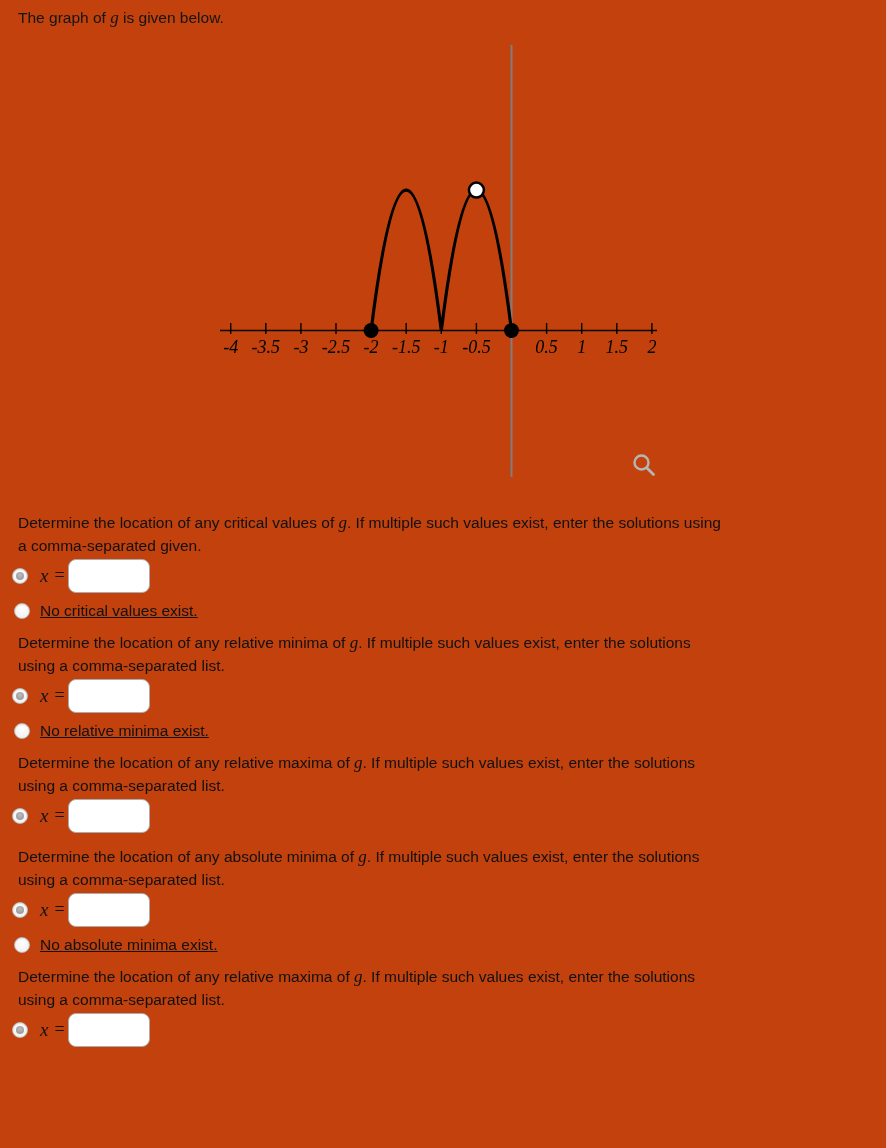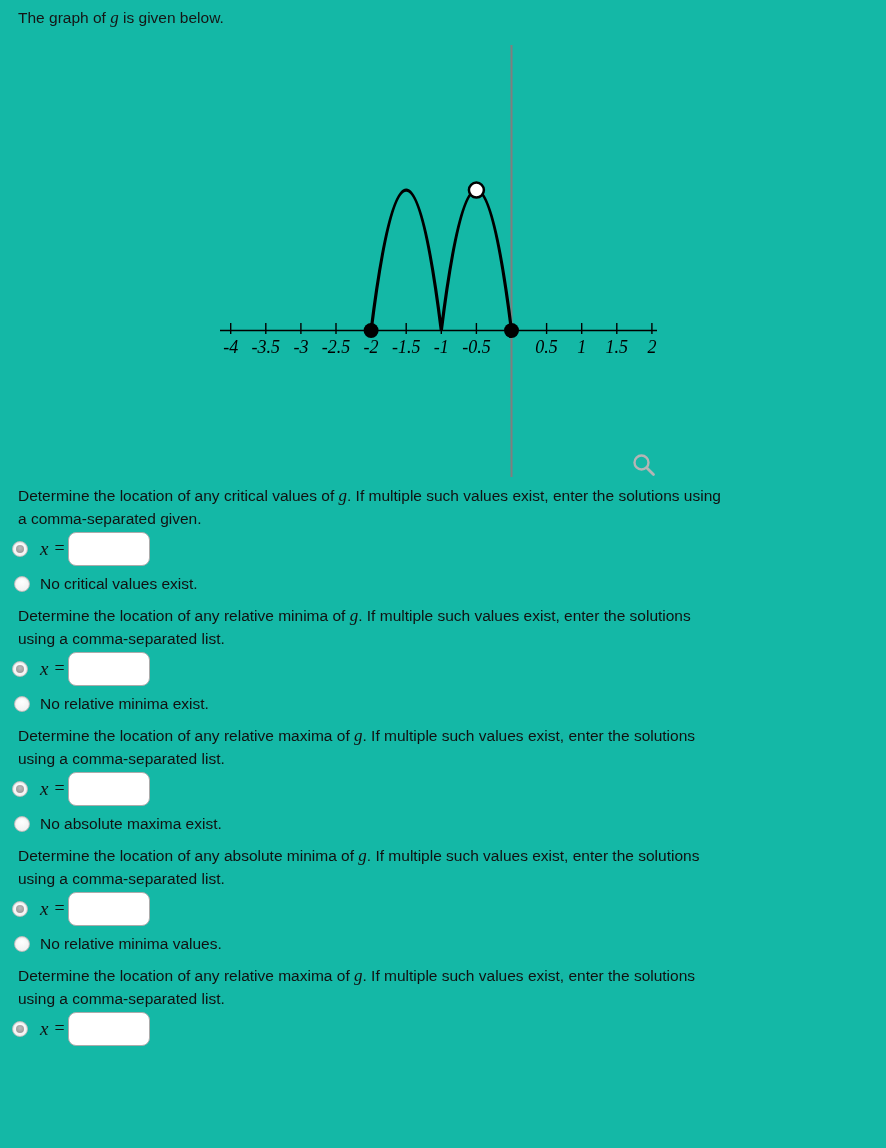--- a/index.html
+++ b/index.html
@@ -1,30 +1,30 @@
 <!DOCTYPE html>
 <html><head>
 <meta charset="utf-8">
 <style>
   html,body { margin:0; padding:0; background:#ffffff; }
   .page {
-    position:relative; width:886px; height:1148px; background:#14b8a6;
+    position:relative; width:886px; height:1148px; background:#c2410c;
     font-family:"Liberation Sans", sans-serif; color:#111;
     overflow:hidden;
   }
   .title { position:absolute; left:18px; top:8px; margin:0; font-size:15.5px; color:#151515; }
   .math-g { font-family:"Liberation Serif", serif; font-style:italic; font-size:17px; }
   #graph-svg { position:absolute; left:0; top:0; }
   .magnifier { position:absolute; left:631px; top:452px; width:28px; height:28px; cursor:pointer; }
 
-  .questions { position:absolute; left:18px; top:484px; width:856px; }
+  .questions { position:absolute; left:18px; top:511px; width:856px; }
   .question { margin:0 0 11px 0; }
   .prompt { margin:0; font-size:15.5px; line-height:23px; color:#111; }
   .answer-row { display:flex; align-items:center; height:37px; margin:0 0 7px -6px; }
-  .no-row { display:flex; align-items:center; height:19px; margin-left:-4px; }
+  .no-row { display:flex; align-items:center; height:19px; margin-left:-4px;text-decoration:underline; }
   .radio {
     width:14px; height:14px; border-radius:50%; flex:none;
     border:1px solid #bdbdbd; display:inline-block; position:relative;
     background:radial-gradient(circle at 50% 35%, #ffffff 0%, #ededed 100%);
     box-shadow: inset 0 1px 1px rgba(0,0,0,0.08);
   }
   .radio.selected::after {
     content:""; position:absolute; left:3px; top:3px; right:3px; bottom:3px;
     border-radius:50%;
     background:radial-gradient(circle at 50% 38%, #bcbcbc 0%, #8f8f8f 100%);
@@ -115,37 +115,33 @@
     </div>
 
     <div class="question">
       <p class="prompt"><span>Determine the location of any relative maxima of </span><em class="math-g">g</em><span>. If multiple such values exist, enter the solutions</span><br><span>using a comma-separated list.</span></p>
       <div class="answer-row">
         <span class="radio selected"></span>
         <span class="math-x">x</span>
         <span class="equals">=</span>
         <input class="answer-input" type="text" value="" style="">
       </div>
-      <div class="no-row">
-        <span class="radio"></span>
-        <span class="no-label">No absolute maxima exist.</span>
-      </div>
     </div>
 
     <div class="question">
       <p class="prompt"><span>Determine the location of any absolute minima of </span><em class="math-g">g</em><span>. If multiple such values exist, enter the solutions</span><br><span>using a comma-separated list.</span></p>
       <div class="answer-row">
         <span class="radio selected"></span>
         <span class="math-x">x</span>
         <span class="equals">=</span>
         <input class="answer-input" type="text" value="" style="">
       </div>
       <div class="no-row">
         <span class="radio"></span>
-        <span class="no-label">No relative minima values.</span>
+        <span class="no-label">No absolute minima exist.</span>
       </div>
     </div>
 
     <div class="question">
       <p class="prompt"><span>Determine the location of any relative maxima of </span><em class="math-g">g</em><span>. If multiple such values exist, enter the solutions</span><br><span>using a comma-separated list.</span></p>
       <div class="answer-row">
         <span class="radio selected"></span>
         <span class="math-x">x</span>
         <span class="equals">=</span>
         <input class="answer-input" type="text" value="" style="">

